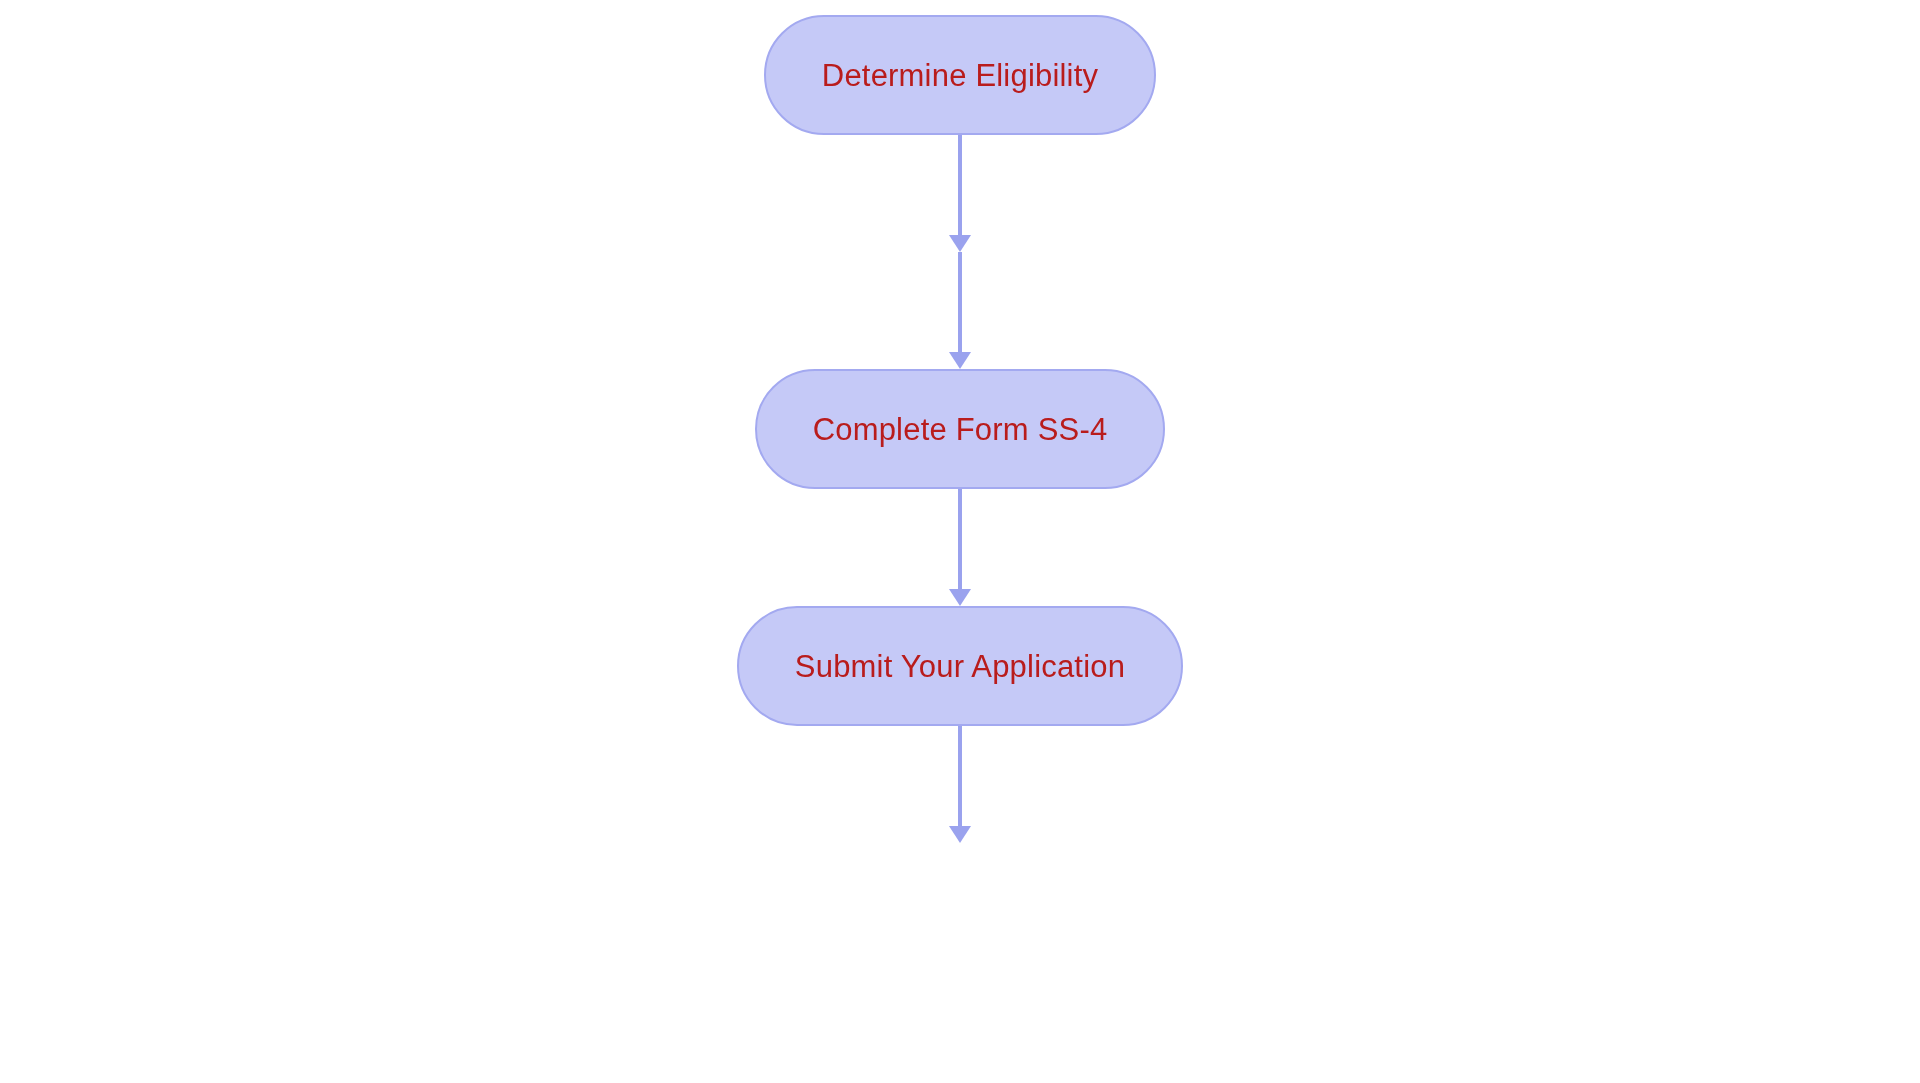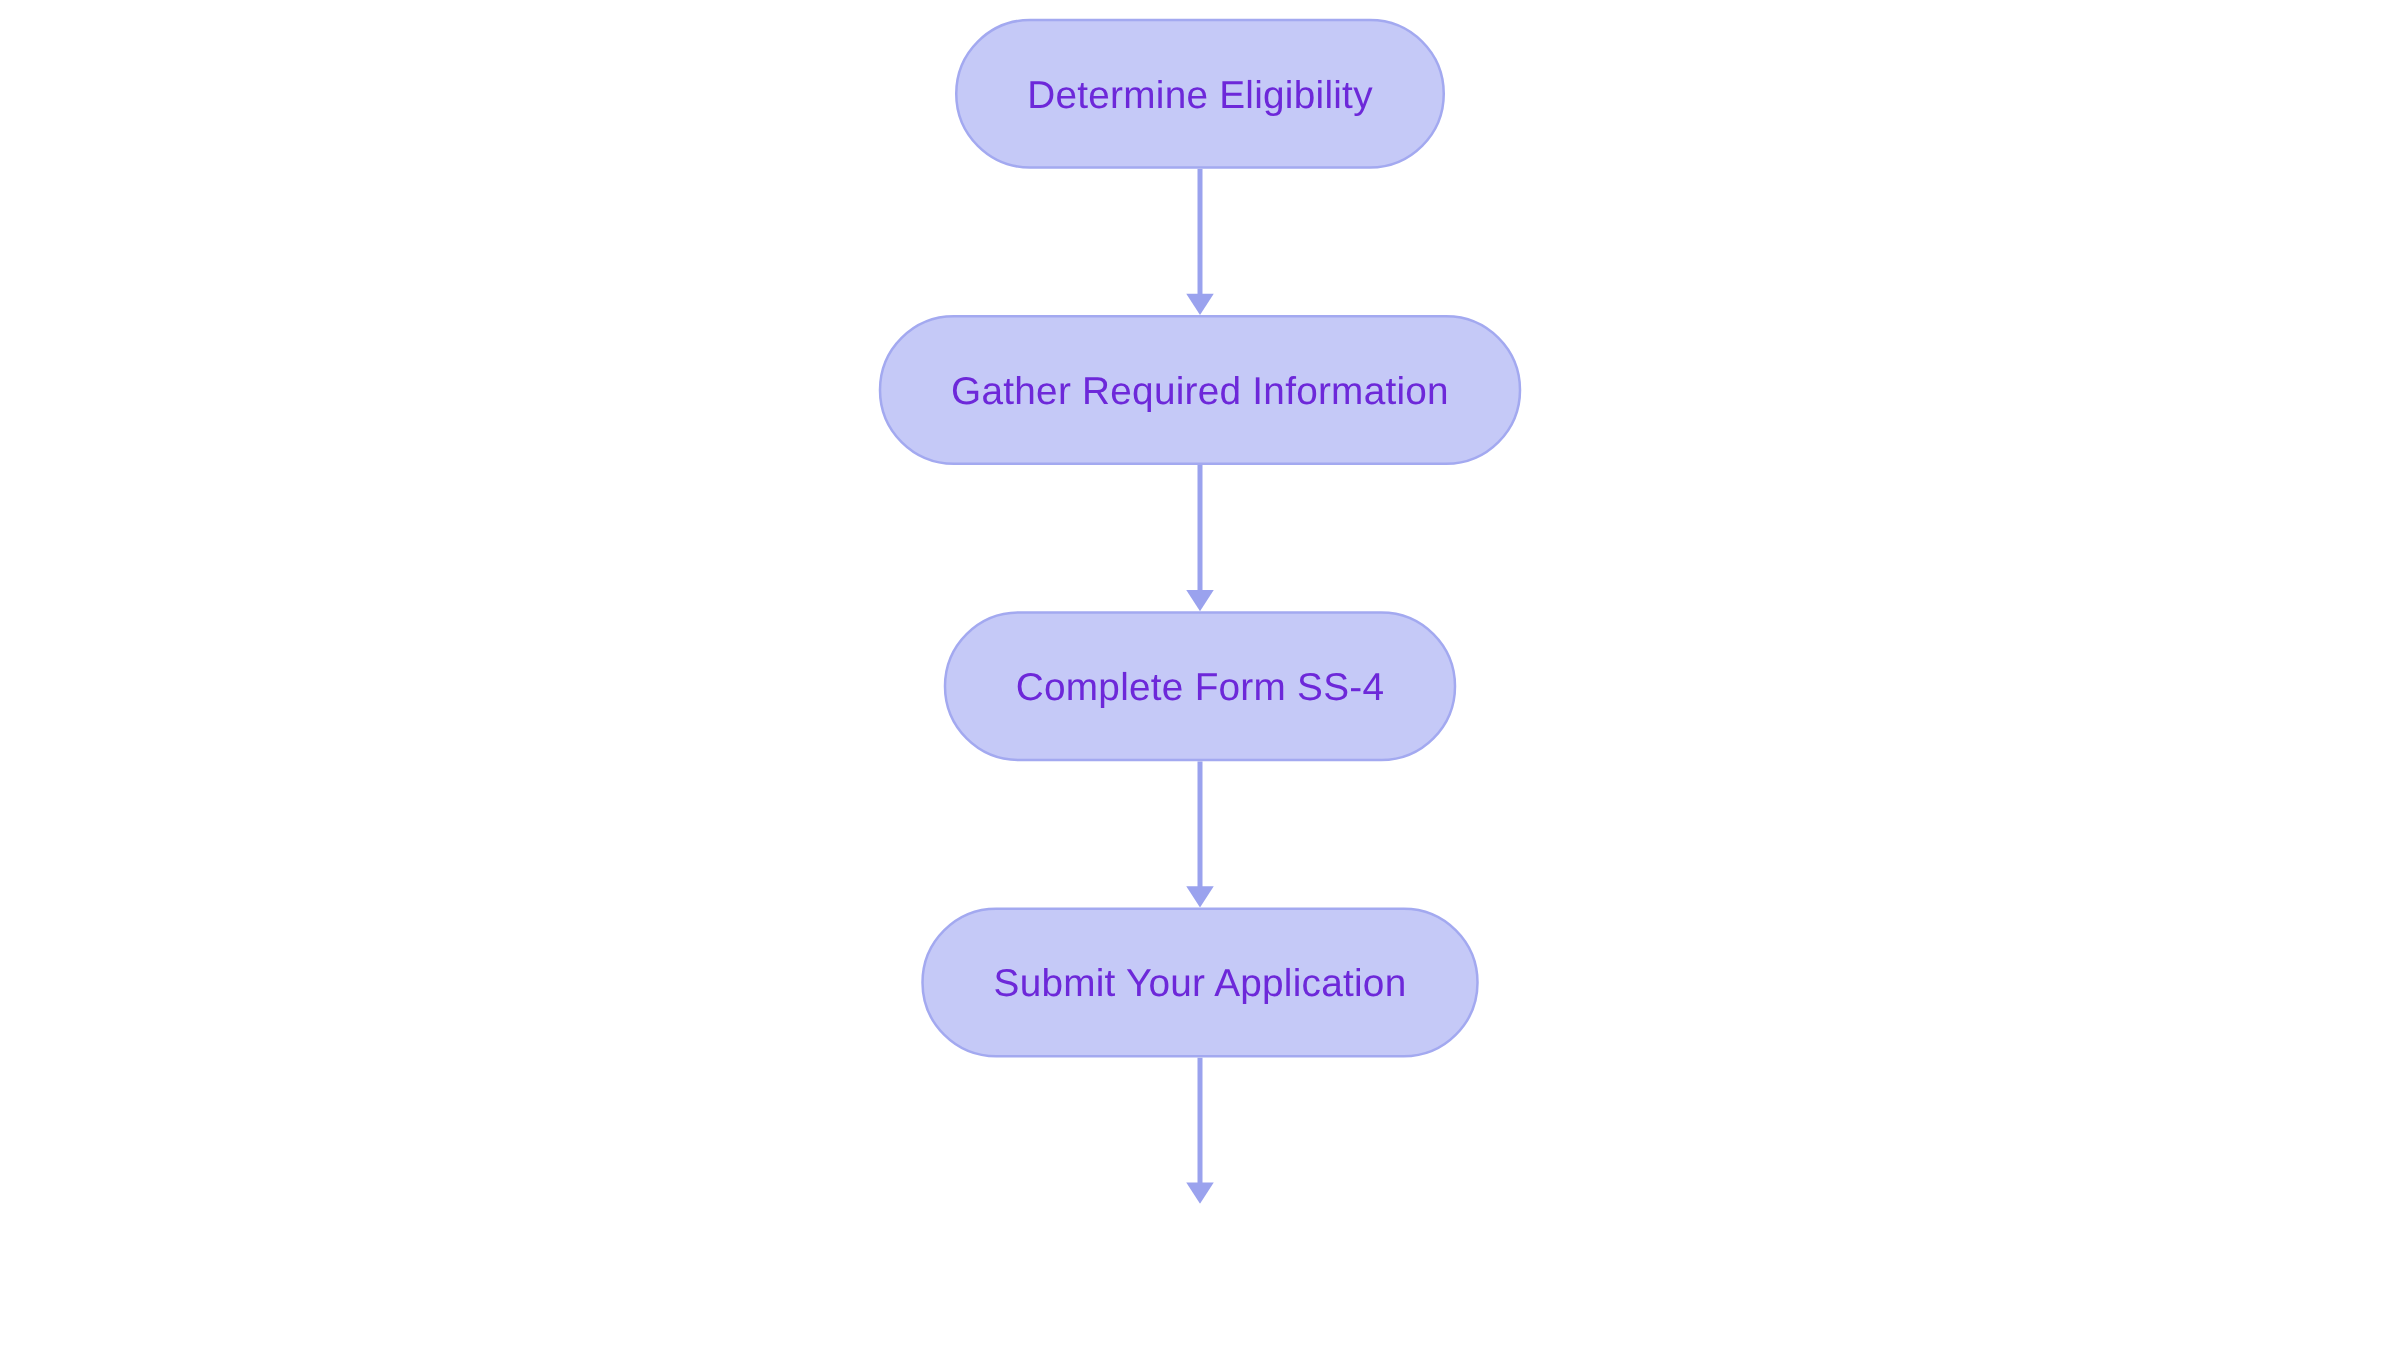--- a/index.html
+++ b/index.html
@@ -38,21 +38,21 @@
     height: 120px;
     border-radius: 60px;
     background: #c5c9f7;
     border: 2px solid #a3a9f0;
     padding: 0 56px;
   }
   .node-label {
     font-family: "Liberation Sans", sans-serif;
     font-size: 31px;
     font-weight: 400;
-    color: #6d28d9;
+    color: #b91c1c;
     white-space: nowrap;
     letter-spacing: 0.2px;
     line-height: 1;
   }
   .connector {
     width: 40px;
     display: block;
   }
   .spacer-top { height: 15px; flex: 0 0 auto; }
   .spacer-bottom { height: 21px; flex: 0 0 auto; }
@@ -67,23 +67,20 @@
 
     <div class="node">
       <span class="node-label">Determine Eligibility</span>
     </div>
 
     <svg class="connector" height="117" viewBox="0 0 40 117">
       <line x1="20" y1="0" x2="20" y2="101" stroke="#9aa2ee" stroke-width="4"></line>
       <polygon points="9,100 31,100 20,117" fill="#9aa2ee"></polygon>
     </svg>
 
-    <div class="node">
-      <span class="node-label">Gather Required Information</span>
-    </div>
 
     <svg class="connector" height="117" viewBox="0 0 40 117">
       <line x1="20" y1="0" x2="20" y2="101" stroke="#9aa2ee" stroke-width="4"></line>
       <polygon points="9,100 31,100 20,117" fill="#9aa2ee"></polygon>
     </svg>
 
     <div class="node">
       <span class="node-label">Complete Form SS-4</span>
     </div>
 

